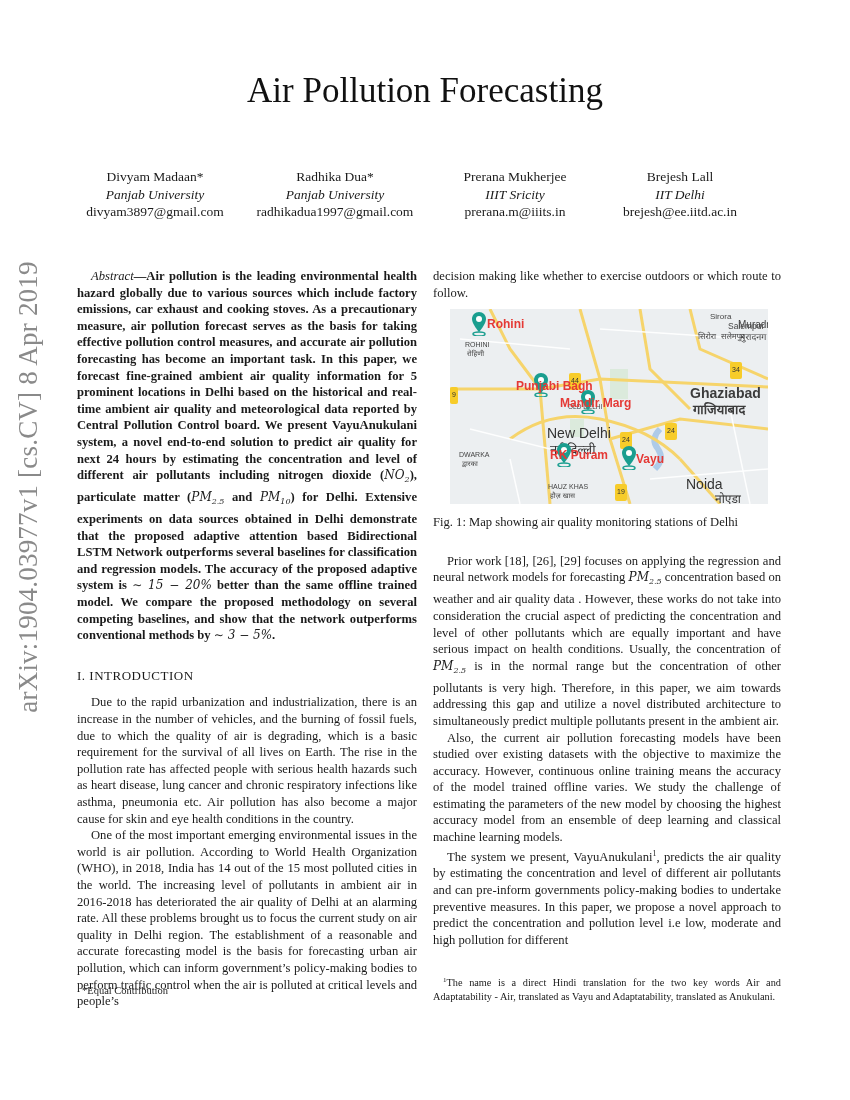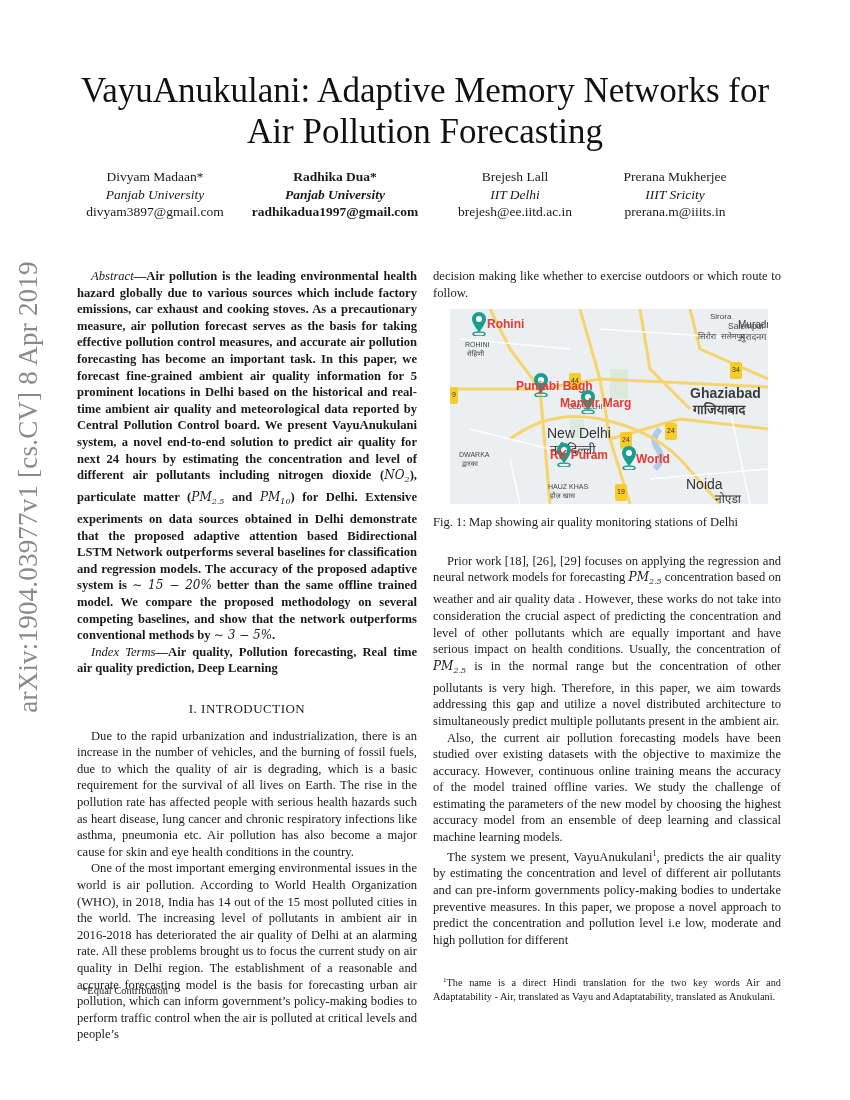--- a/index.html
+++ b/index.html
@@ -15,21 +15,21 @@
   .author { text-align:center; font-size:13.5px; line-height:17.5px; }
   .author .aff { font-style:italic; }
   .col { position:absolute; font-size:12.6px; line-height:16.6px; text-align:justify; }
   .col p { margin:0; text-indent:14px; }
   .col p.noind { text-indent:0; }
   #left { left:77px; width:340px; top:268px; }
   #right { left:433px; width:348px; top:268px; }
   .abstract { font-weight:bold; }
   .abstract i, .index i { font-weight:normal; font-style:italic; }
   .index { font-weight:bold; }
-  .sec { text-align:center; font-size:13px; margin:24px 0 10px 0; letter-spacing:0.5px; }
+  .sec { text-align:left; font-size:13px; margin:24px 0 10px 0; letter-spacing:0.5px; }
   .mi { font-style:italic; font-family:"DejaVu Serif",serif; font-size:12px; font-weight:normal;}
   sub { font-size:8px; }
   .eqfoot { position:absolute; left:82px; top:985px; font-size:10.5px; }
   .figwrap { position:relative; width:318px; height:195px; margin:8px 0 0 17px;
              background:#86efac; overflow:hidden; }
   .figcap { font-size:12.6px; margin:10px 0 22px 0; text-align:left; }
   .fn { font-size:10.3px; line-height:13px; margin-top:26px; text-align:justify; }
   .fn p { text-indent:10px; margin:0; }
   .pinlbl { position:absolute; color:#e53935; font-family:"Liberation Sans",sans-serif;
             font-weight:bold; font-size:12px; }
@@ -38,50 +38,48 @@
             font-family:"Liberation Sans",sans-serif; padding:0 2px; border-radius:2px; }
 </style>
 </head>
 <body>
 
 <div class="arxiv">
   <span>arXiv:1904.03977v1  [cs.CV]  8 Apr 2019</span>
 </div>
 
 <div class="title">
-  <div>VayuAnukulani: Adaptive Memory Networks for</div>
   <div>Air Pollution Forecasting</div>
 </div>
 
 <div class="authors">
   <div class="author" style="width:150px;margin-left:0px;">
     <div>Divyam Madaan*</div>
     <div class="aff">Panjab University</div>
     <div>divyam3897@gmail.com</div>
   </div>
-  <div class="author" style="width:180px;margin-left:15px;font-weight:bold;">
+  <div class="author" style="width:180px;margin-left:15px;">
     <div>Radhika Dua*</div>
     <div class="aff">Panjab University</div>
     <div>radhikadua1997@gmail.com</div>
+  </div>
+  <div class="author" style="width:150px;margin-left:15px;">
+    <div>Prerana Mukherjee</div>
+    <div class="aff">IIIT Sricity</div>
+    <div>prerana.m@iiits.in</div>
   </div>
   <div class="author" style="width:140px;margin-left:20px;">
     <div>Brejesh Lall</div>
     <div class="aff">IIT Delhi</div>
     <div>brejesh@ee.iitd.ac.in</div>
   </div>
-  <div class="author" style="width:150px;margin-left:15px;">
-    <div>Prerana Mukherjee</div>
-    <div class="aff">IIIT Sricity</div>
-    <div>prerana.m@iiits.in</div>
-  </div>
 </div>
 
 <div class="col" id="left">
   <p class="abstract"><i>Abstract</i><span>—Air pollution is the leading environmental health hazard globally due to various sources which include factory emissions, car exhaust and cooking stoves. As a precautionary measure, air pollution forecast serves as the basis for taking effective pollution control measures, and accurate air pollution forecasting has become an important task. In this paper, we forecast fine-grained ambient air quality information for 5 prominent locations in Delhi based on the historical and real-time ambient air quality and meteorological data reported by Central Pollution Control board. We present VayuAnukulani system, a novel end-to-end solution to predict air quality for next 24 hours by estimating the concentration and level of different air pollutants including nitrogen dioxide (</span><span class="mi"><span>NO</span><sub>2</sub></span><span>), particulate matter (</span><span class="mi"><span>PM</span><sub>2.5</sub></span><span> and </span><span class="mi"><span>PM</span><sub>10</sub></span><span>) for Delhi. Extensive experiments on data sources obtained in Delhi demonstrate that the proposed adaptive attention based Bidirectional LSTM Network outperforms several baselines for classification and regression models. The accuracy of the proposed adaptive system is </span><span class="mi">∼ 15 − 20%</span><span> better than the same offline trained model. We compare the proposed methodology on several competing baselines, and show that the network outperforms conventional methods by </span><span class="mi">∼ 3 − 5%</span><span>.</span></p>
-  <p class="index"><i>Index Terms</i><span>—Air quality, Pollution forecasting, Real time air quality prediction, Deep Learning</span></p>
 
   <div class="sec">I. INTRODUCTION</div>
   <p>Due to the rapid urbanization and industrialization, there is an increase in the number of vehicles, and the burning of fossil fuels, due to which the quality of air is degrading, which is a basic requirement for the survival of all lives on Earth. The rise in the pollution rate has affected people with serious health hazards such as heart disease, lung cancer and chronic respiratory infections like asthma, pneumonia etc. Air pollution has also become a major cause for skin and eye health conditions in the country.</p>
   <p>One of the most important emerging environmental issues in the world is air pollution. According to World Health Organization (WHO), in 2018, India has 14 out of the 15 most polluted cities in the world. The increasing level of pollutants in ambient air in 2016-2018 has deteriorated the air quality of Delhi at an alarming rate. All these problems brought us to focus the current study on air quality in Delhi region. The establishment of a reasonable and accurate forecasting model is the basis for forecasting urban air pollution, which can inform government’s policy-making bodies to perform traffic control when the air is polluted at critical levels and people’s</p>
 </div>
 
 <div class="eqfoot">*Equal Contribution</div>
 
 <div class="col" id="right">
   <p class="noind">decision making like whether to exercise outdoors or which route to follow.</p>
@@ -162,21 +160,21 @@
         <circle cx="7" cy="7" r="3" fill="#fff"></circle>
         <ellipse cx="7" cy="22" rx="6" ry="2" fill="none" stroke="#1a9e8f" stroke-width="1.5"></ellipse>
       </svg>
     <div class="pinlbl" style="left:100px;top:138px;">RK Puram</div>
 
     <svg style="position:absolute;left:172px;top:137px" width="14" height="24" viewBox="0 0 14 24">
         <path d="M7 0 C3 0 0 3 0 7 C0 12 7 20 7 20 C7 20 14 12 14 7 C14 3 11 0 7 0Z" fill="#1a9e8f"></path>
         <circle cx="7" cy="7" r="3" fill="#fff"></circle>
         <ellipse cx="7" cy="22" rx="6" ry="2" fill="none" stroke="#1a9e8f" stroke-width="1.5"></ellipse>
       </svg>
-    <div class="pinlbl" style="left:186px;top:142px;">World</div>
+    <div class="pinlbl" style="left:186px;top:142px;">Vayu</div>
   </div>
 
   <div class="figcap">Fig. 1: Map showing air quality monitoring stations of Delhi</div>
 
   <p><span>Prior work [18], [26], [29] focuses on applying the regression and neural network models for forecasting </span><span class="mi"><span>PM</span><sub>2.5</sub></span><span> concentration based on weather and air quality data . However, these works do not take into consideration the crucial aspect of predicting the concentration and level of other pollutants which are equally important and have serious impact on health conditions. Usually, the concentration of </span><span class="mi"><span>PM</span><sub>2.5</sub></span><span> is in the normal range but the concentration of other pollutants is very high. Therefore, in this paper, we aim towards addressing this gap and utilize a novel distributed architecture to simultaneously predict multiple pollutants present in the ambient air.</span></p>
   <p>Also, the current air pollution forecasting models have been studied over existing datasets with the objective to maximize the accuracy. However, continuous online training means the accuracy of the model trained offline varies. We study the challenge of estimating the parameters of the new model by choosing the highest accuracy model from an ensemble of deep learning and classical machine learning models.</p>
   <p><span>The system we present, VayuAnukulani</span><sup style="font-size:8px">1</sup><span>, predicts the air quality by estimating the concentration and level of different air pollutants and can pre-inform governments policy-making bodies to undertake preventive measures. In this paper, we propose a novel approach to predict the concentration and pollution level i.e low, moderate and high pollution for different</span></p>
 
   <div class="fn">
     <p><sup style="font-size:7px">1</sup><span>The name is a direct Hindi translation for the two key words Air and Adaptatability - Air, translated as Vayu and Adaptatability, translated as Anukulani.</span></p>

